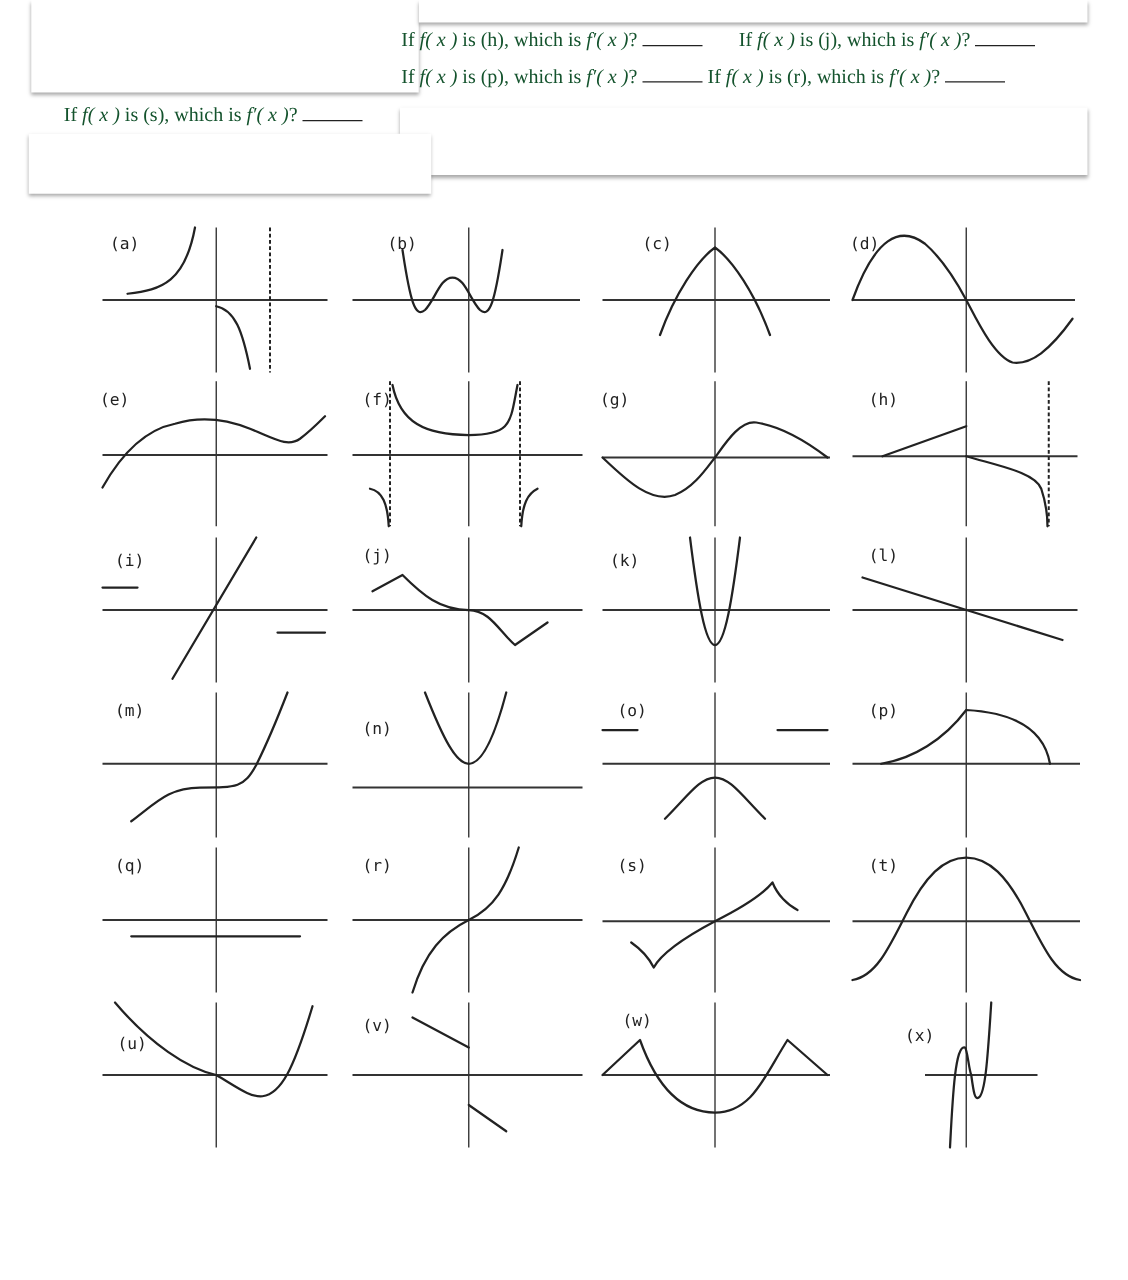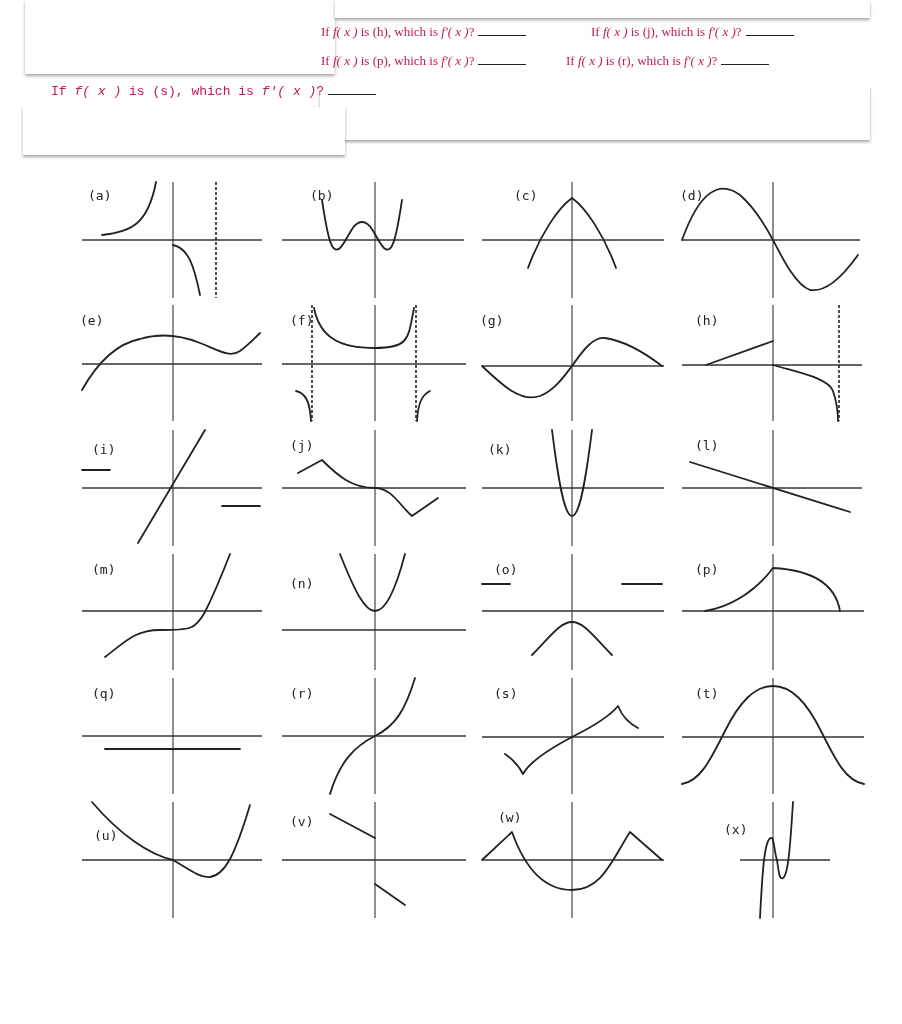--- a/index.html
+++ b/index.html
@@ -1,18 +1,18 @@
 <!DOCTYPE html>
 <html><head>
 <meta charset="utf-8">
 <style>
   html,body{margin:0;padding:0;background:#ffffff;}
   body{width:902px;height:1024px;position:relative;overflow:hidden;font-family:"Liberation Serif","DejaVu Serif",serif;color:#111;}
   .card{position:absolute;background:#fff;box-shadow:0 2px 3px rgba(0,0,0,0.35);}
-  .q{position:absolute;font-size:13px;white-space:nowrap;color:#be185d;}
+  .q{position:absolute;font-size:16px;white-space:nowrap;color:#14532d;}
   .q i{font-style:italic;}
   .blank{display:inline-block;width:48px;border-bottom:1px solid #222;margin-left:4px;height:10px;vertical-align:baseline;}
   .graph{position:absolute;}
   .graph svg{display:block;overflow:visible;}
   .lbl{position:absolute;font-family:"DejaVu Sans Mono","Liberation Mono",monospace;font-size:13px;color:#222;}
   .ax{stroke:#333;stroke-width:1.6;fill:none;}
   .ax-v{stroke:#333;stroke-width:1.1;fill:none;}
   .cv{stroke:#222;stroke-width:1.8;fill:none;stroke-linecap:round;stroke-linejoin:round;}
   .dash{stroke:#222;stroke-width:1.6;stroke-dasharray:3 2;fill:none;}
 </style>
@@ -29,21 +29,21 @@
 </div>
 <div class="q" style="left:591px;top:24px;">
   <span>If </span><i>f</i><i>( x )</i><span> is (j), which is </span><i>f′</i><i>( x )</i><span>?</span><span class="blank"></span>
 </div>
 <div class="q" style="left:321px;top:53px;">
   <span>If </span><i>f</i><i>( x )</i><span> is (p), which is </span><i>f′</i><i>( x )</i><span>?</span><span class="blank"></span>
 </div>
 <div class="q" style="left:566px;top:53px;">
   <span>If </span><i>f</i><i>( x )</i><span> is (r), which is </span><i>f′</i><i>( x )</i><span>?</span><span class="blank"></span>
 </div>
-<div class="q" style="left:51px;top:84px;font-family:Liberation Mono, monospace;">
+<div class="q" style="left:51px;top:84px;">
   <span>If </span><i>f</i><i>( x )</i><span> is (s), which is </span><i>f′</i><i>( x )</i><span>?</span><span class="blank"></span>
 </div>
 
 <div class="graph" style="left:80px;top:180px;">
   <span class="lbl" style="left:8px;top:8px;">(a)</span>
   <svg width="190" height="120">
     <line class="ax" x1="2" y1="60" x2="182" y2="60"></line>
     <line class="ax-v" x1="93" y1="2" x2="93" y2="118"></line>
     <line class="dash" x1="136" y1="2" x2="136" y2="118"></line>
     <path class="cv" d="M22,55 C50,52 68,45 76,2"></path>

